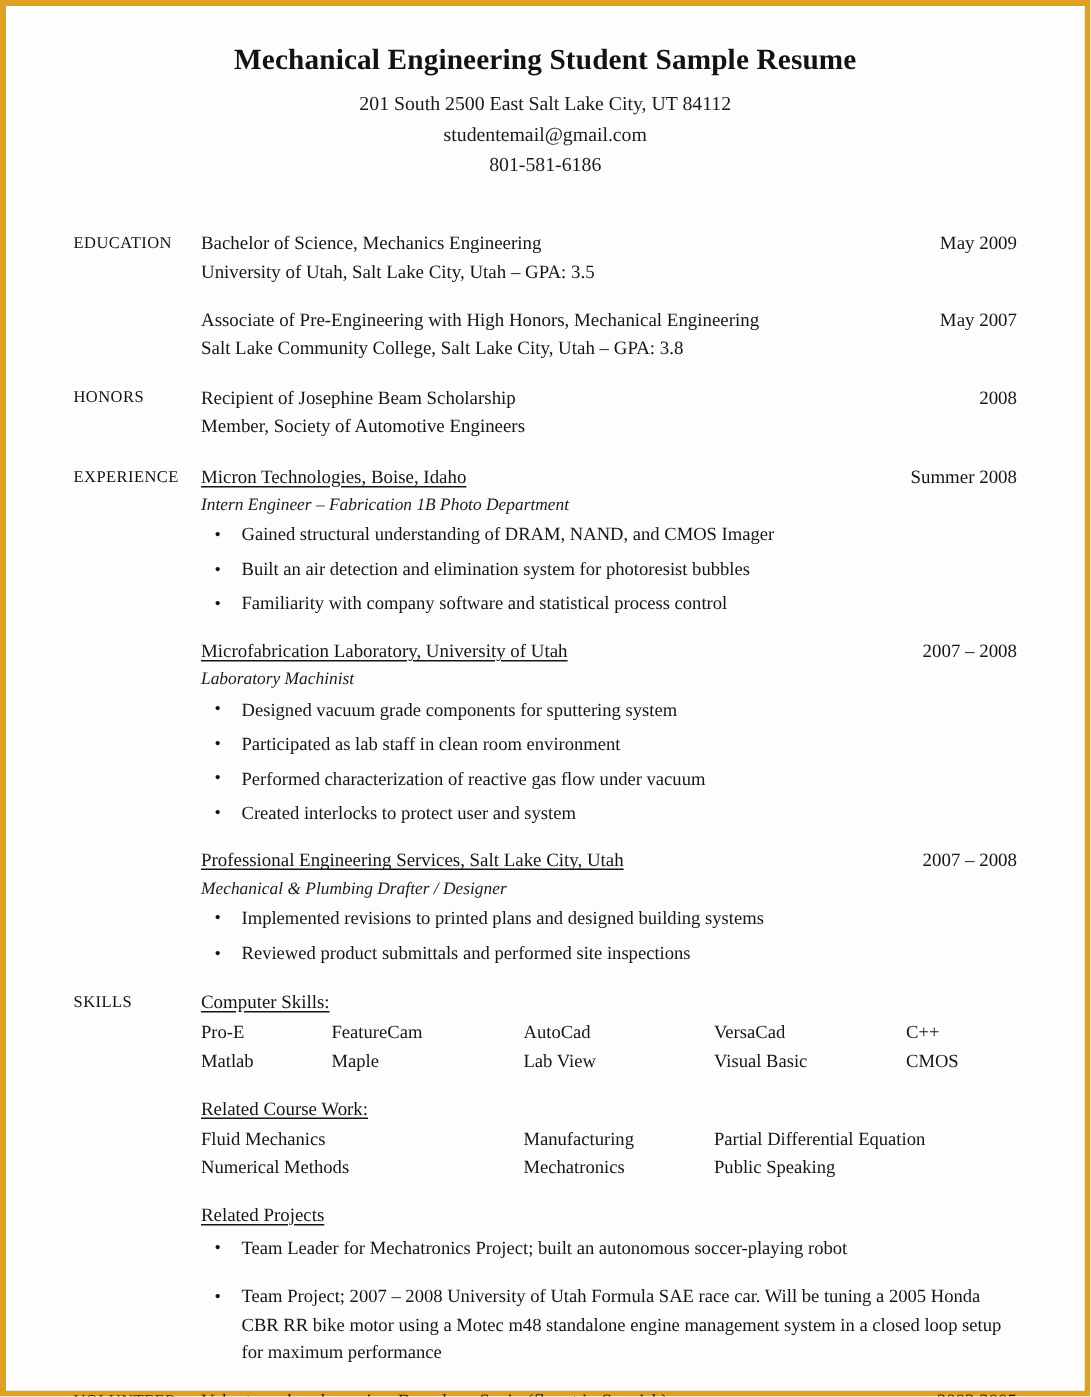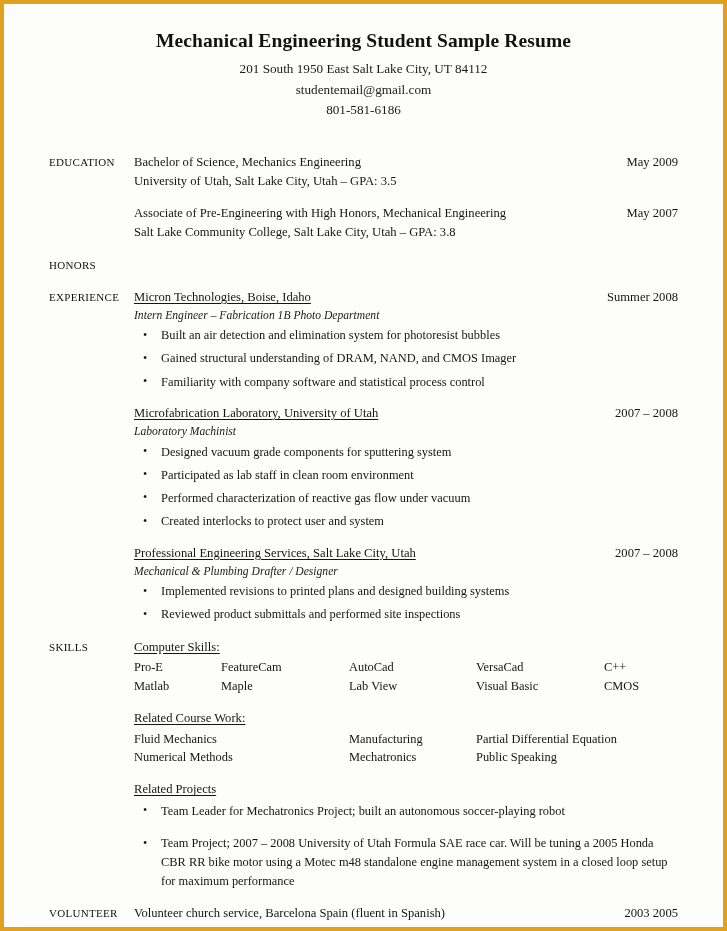--- a/index.html
+++ b/index.html
@@ -147,21 +147,21 @@
   }
 </style>
 </head>
 <body>
 
 <div id="resume-page" style="border-color: rgb(224, 160, 32); background: rgb(253, 253, 252);">
 <div class="sheet">
 
   <div id="doc-header">
     <div id="doc-title">Mechanical Engineering Student Sample Resume</div>
-    <div class="contact-line">201 South 1950 East Salt Lake City, UT 84112</div>
+    <div class="contact-line">201 South 2500 East Salt Lake City, UT 84112</div>
     <div class="contact-line">studentemail@gmail.com</div>
     <div class="contact-line">801-581-6186</div>
   </div>
 
   <div style="height:32px"></div>
 
   <div class="section">
     <div class="section-label">EDUCATION</div>
     <div class="section-body">
 
@@ -183,37 +183,47 @@
         <div class="plain-line">Salt Lake Community College, Salt Lake City, Utah –  GPA: 3.8</div>
       </div>
 
     </div>
   </div>
 
   <div class="section-gap"></div>
 
   <div class="section">
     <div class="section-label">HONORS</div>
+    <div class="section-body">
+      <div class="entry-row">
+        <span class="entry-text">Recipient of Josephine Beam Scholarship</span>
+        <span class="entry-date">2008</span>
+      </div>
+      <div class="entry-row">
+        <span class="entry-text">Member, Society of Automotive Engineers</span>
+        <span class="entry-date"></span>
+      </div>
+    </div>
   </div>
 
   <div class="section-gap"></div>
 
   <div class="section">
     <div class="section-label">EXPERIENCE</div>
     <div class="section-body">
 
       <div>
         <div class="entry-row">
           <span class="org-name">Micron Technologies, Boise, Idaho</span>
           <span class="entry-date">Summer 2008</span>
         </div>
         <div class="job-title">Intern Engineer – Fabrication 1B Photo Department</div>
         <ul class="bullets">
+          <li>Gained structural understanding of DRAM, NAND, and CMOS Imager</li>
           <li>Built an air detection and elimination system for photoresist bubbles</li>
-          <li>Gained structural understanding of DRAM, NAND, and CMOS Imager</li>
           <li>Familiarity with company software and statistical process control</li>
         </ul>
       </div>
 
       <div class="block-gap"></div>
 
       <div>
         <div class="entry-row">
           <span class="org-name">Microfabrication Laboratory, University of Utah</span>
           <span class="entry-date">2007 – 2008</span>

